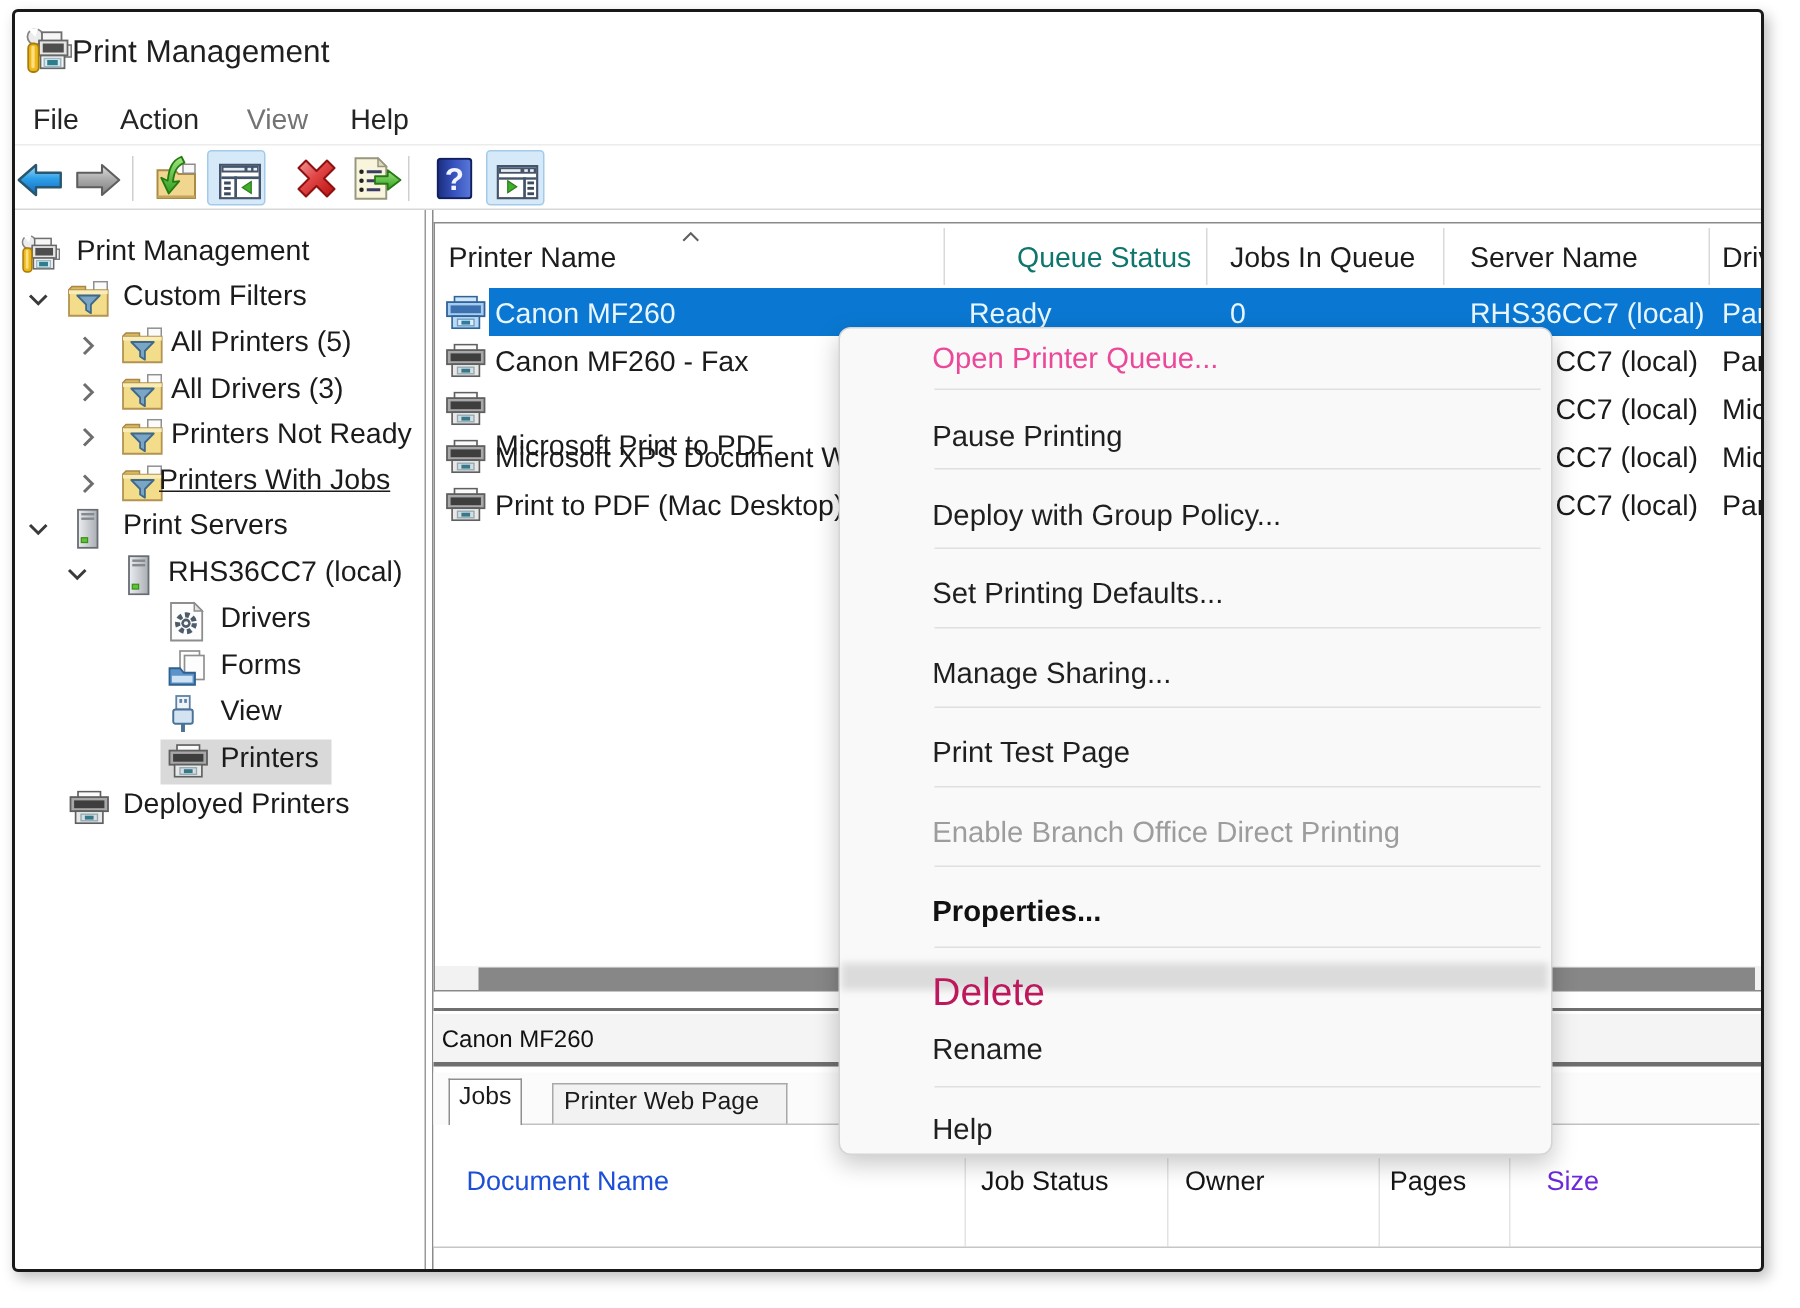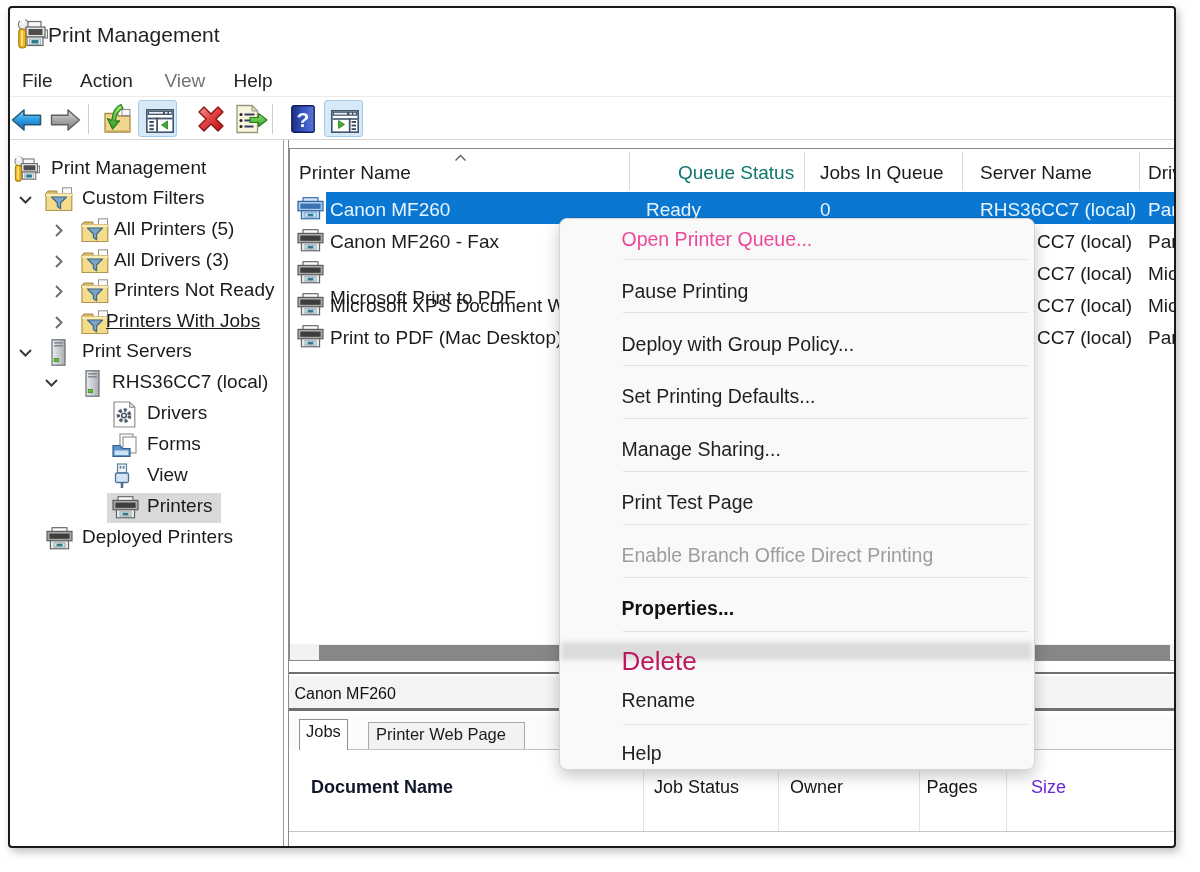--- a/index.html
+++ b/index.html
@@ -334,21 +334,21 @@
 <div class="a" style="left:308.5px;top:636.5px;width:851px;height:15px;background:#878787;"></div>
 <div class="a" style="left:278.5px;top:664px;width:885.5px;height:159px;background:#fff;border-top:2.5px solid #6f6f6f;"></div>
 <div class="a" style="left:278.5px;top:668px;width:885.5px;height:35px;background:#f4f4f4;border-bottom:3.5px solid #6f6f6f;"></div>
 <div class="t" style="left:284.5px;top:674px;color:#111;font-size:16px;">Canon MF260</div>
 <div class="a" style="left:278.5px;top:706.5px;width:885.5px;height:35.5px;background:#fbfbfb;"></div>
 <div class="a" style="left:357.5px;top:714px;width:157px;height:28px;background:#f2f2f2;border:1px solid #a8a8a8;border-bottom:none;"></div>
 <div class="a" style="left:289px;top:711px;width:49px;height:31px;background:#fff;border:1px solid #8f8f8f;border-bottom:none;"></div>
 <div class="hline" style="left:338px;top:741px;width:825px;background:#c2c2c2;"></div>
 <div class="t" style="left:296px;top:711px;font-size:16.5px;">Jobs</div>
 <div class="t" style="left:366px;top:713.5px;font-size:16.5px;">Printer Web Page</div>
-<div class="t" style="left:301px;top:767px;color:#0f172a;font-size:18px;font-weight:bold;">Document Name</div>
+<div class="t" style="left:301px;top:767px;color:#1d4ed8;font-size:18px;">Document Name</div>
 <div class="t" style="left:644px;top:767px;color:#161616;font-size:18px;">Job Status</div>
 <div class="t" style="left:780px;top:767px;color:#161616;font-size:18px;">Owner</div>
 <div class="t" style="left:916.5px;top:767px;color:#161616;font-size:18px;">Pages</div>
 <div class="t" style="left:1021px;top:767px;color:#6d28d9;font-size:18px;">Size</div>
 <div class="vline" style="left:632.7px;top:764px;height:59px;background:#e3e3e3;"></div>
 <div class="vline" style="left:768px;top:764px;height:59px;background:#e3e3e3;"></div>
 <div class="vline" style="left:909px;top:764px;height:59px;background:#e3e3e3;"></div>
 <div class="vline" style="left:995.5px;top:764px;height:59px;background:#e3e3e3;"></div>
 <div class="hline" style="left:278.5px;top:823px;width:885.5px;background:#c6c6c6;"></div>
 <div class="a" style="left:548.5px;top:210px;width:476.5px;height:552px;background:#f9f9f9;border:1px solid #d5d5d5;border-radius:8px;box-shadow:0 6px 16px rgba(0,0,0,0.22);"></div>

